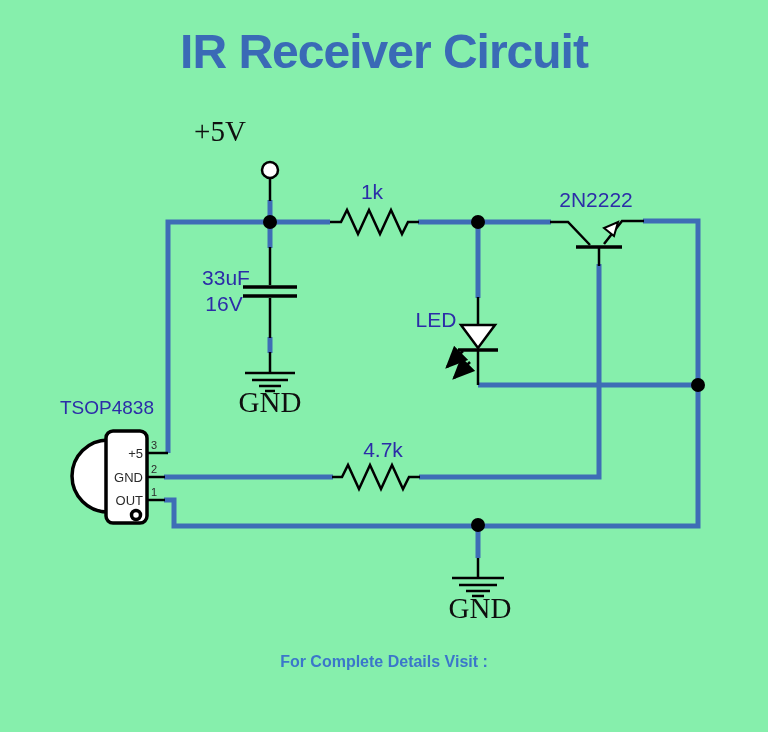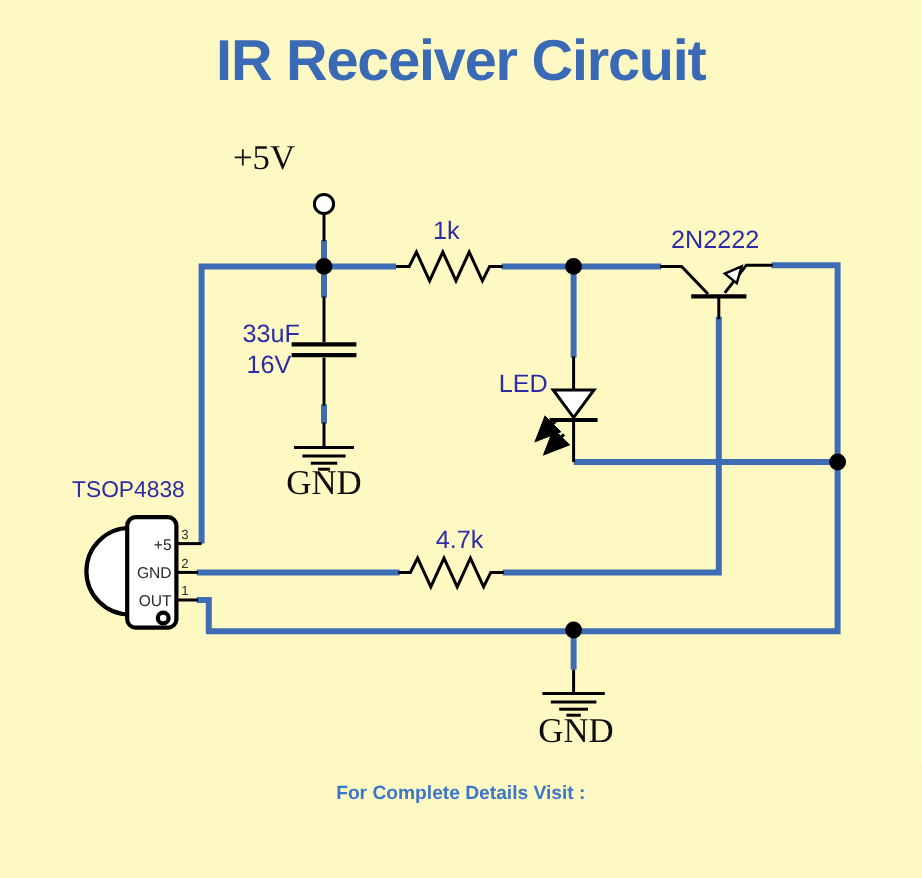--- a/index.html
+++ b/index.html
@@ -1,17 +1,17 @@
 <!DOCTYPE html>
 <html style="--wire: #3e6db6; --label: #2c2ca8; --title: #3a6ab6; --footer_heading: #3b76ca; --footer_site: #6e6e6e; --pin_text: #2b2b2b;"><head>
 <meta charset="utf-8">
 <style>
   html,body{margin:0;padding:0;background:#ffffff;}
   .page{
-    position:relative;width:768px;height:732px;background:#fef9c3;overflow:hidden;
+    position:relative;width:768px;height:732px;background:#86efac;overflow:hidden;
     font-family:"Liberation Sans",sans-serif;
   }
   .title{
     position:absolute;top:24px;left:0;width:768px;margin:0;
     text-align:center;font-size:48px;font-weight:bold;letter-spacing:-1px;
     color:var(--title);font-family:"Liberation Sans",sans-serif;
   }
   svg.circuit{position:absolute;left:0;top:0;}
   .wire{stroke:var(--wire);stroke-width:5;fill:none;}
   .blk{stroke:#000;stroke-width:2.5;fill:none;}

